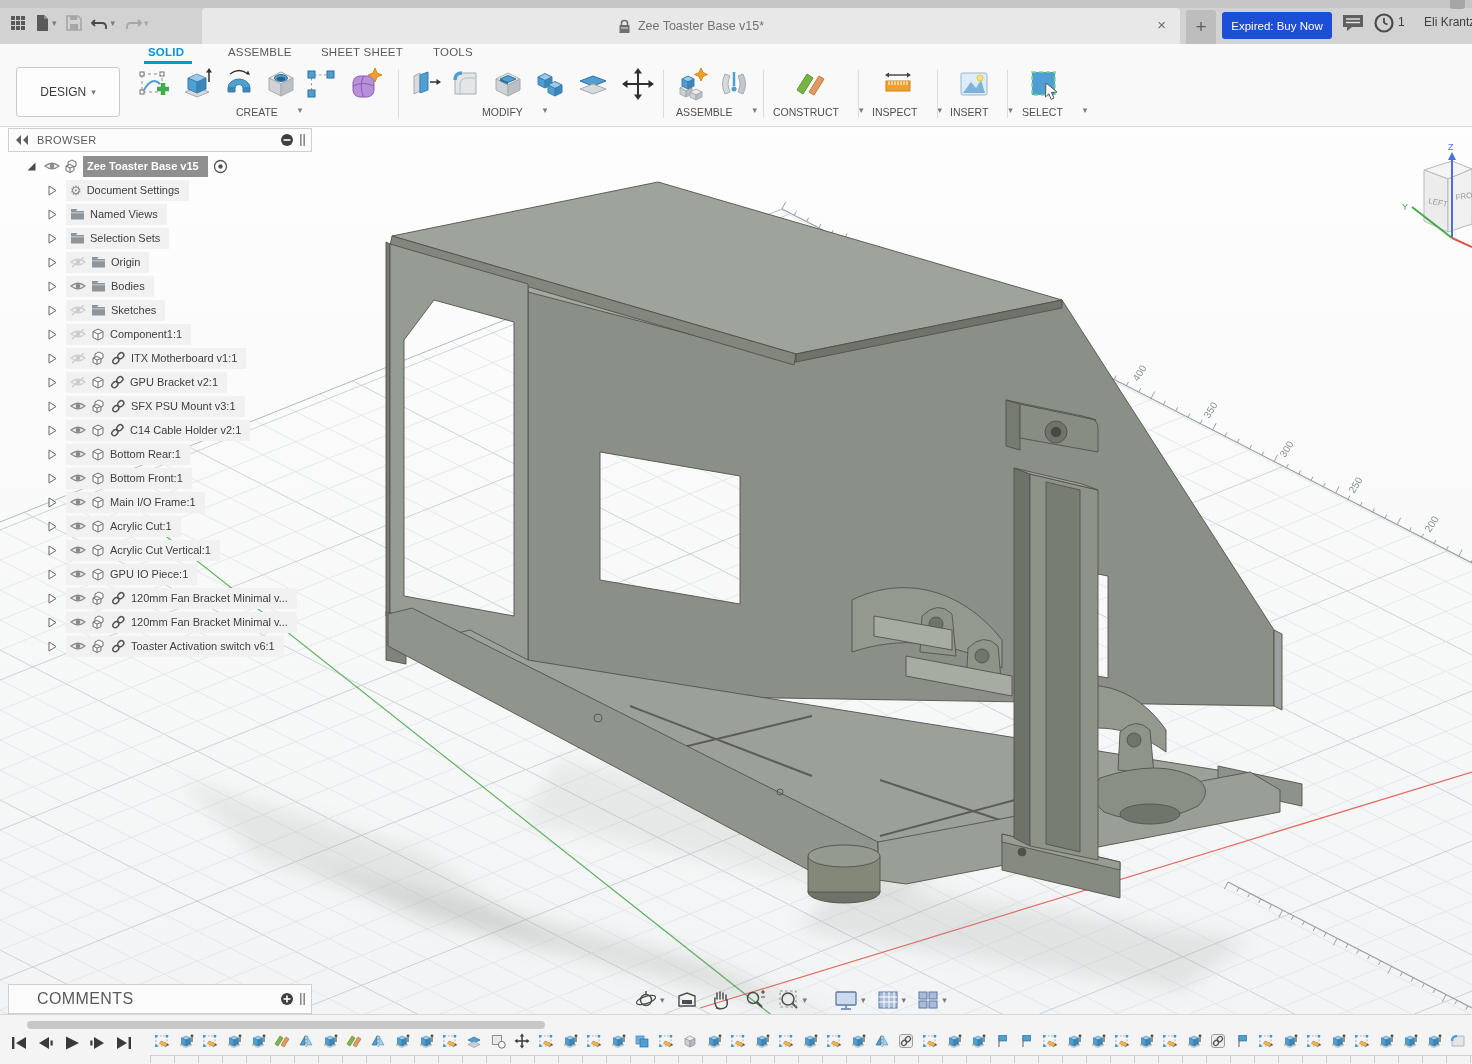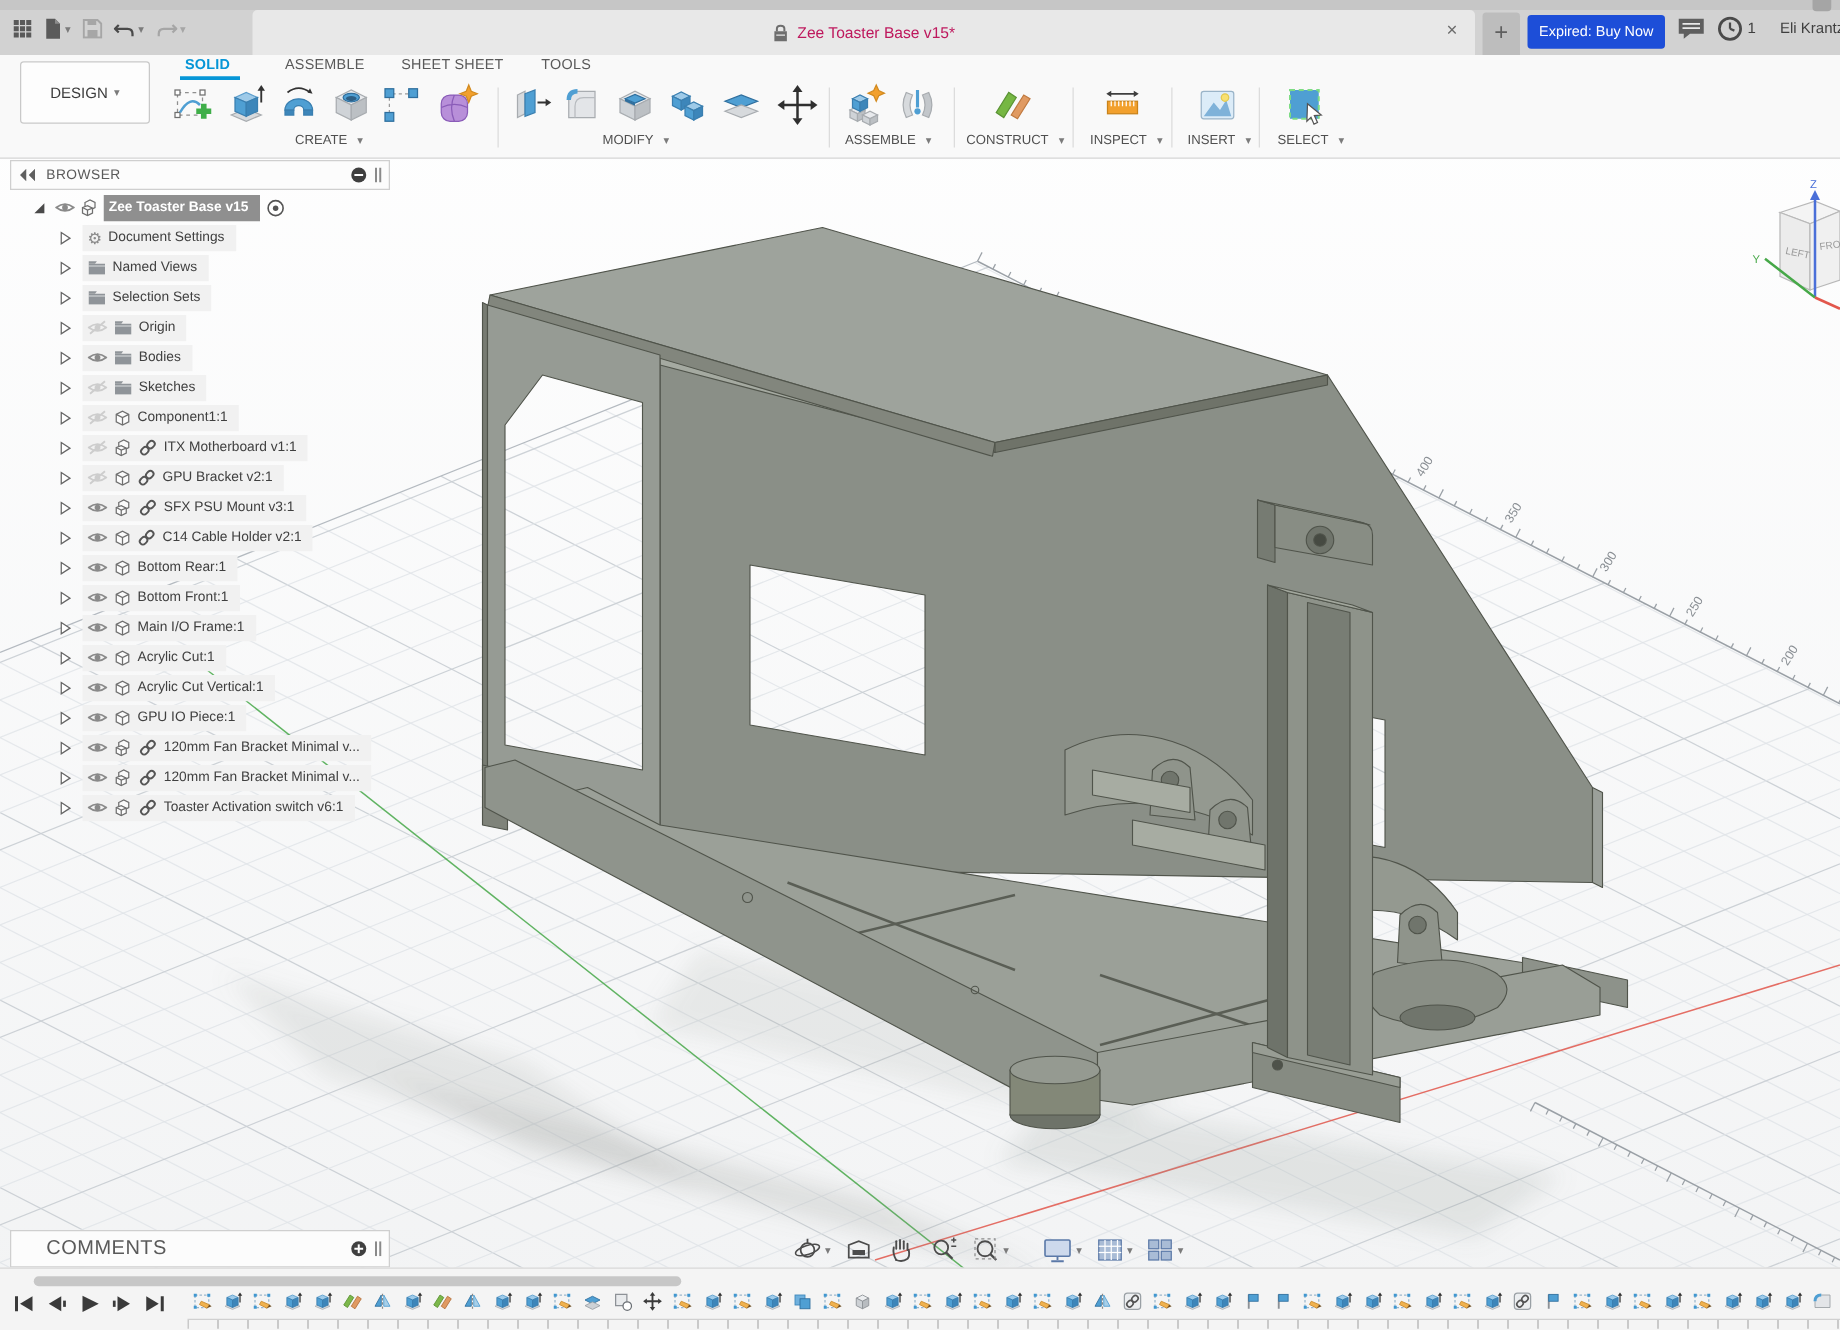--- a/index.html
+++ b/index.html
@@ -7,38 +7,38 @@
        font-family:"Liberation Sans",sans-serif;background:#fff;color:#3c3c3c}
   .abs{position:absolute}
   
   #titlebar{left:0;top:0;width:1472px;height:44px;background:#d2d2d2;z-index:50}
   #topstrip{left:0;top:0;width:1472px;height:8px;background:#c6c6c6}
   #winicons{left:10px;top:8px;height:30px;display:flex;align-items:center;gap:9px}
   .wi{display:flex;align-items:center;gap:2px}
   .caret-dn{font-size:9px;color:#7b7b7b;line-height:1}
   #doctab{left:202px;top:8px;width:978px;height:36px;background:#e8e8e8;border-radius:4px 4px 0 0;
           display:flex;align-items:center;justify-content:center;gap:7px}
-  #tabtitle{font-size:12.5px;color:#be185d}
+  #tabtitle{font-size:12.5px;color:#737373}
   #tabclose{position:absolute;right:14px;top:8px;font-size:15px;color:#6c6c6c;cursor:default}
   #plustab{left:1186px;top:10px;width:30px;height:34px;background:#bdbdbd;border-radius:3px 3px 0 0;
            display:flex;align-items:center;justify-content:center;font-size:19px;color:#5f5f5f}
   #expiredbtn{left:1222px;top:12px;width:110px;height:27px;border-radius:3px;
       display:flex;align-items:center;justify-content:center;color:#fff;font-size:11.5px}
   #notifnum{left:1398px;top:15px;font-size:12px;color:#3f3f3f}
   #username{left:1424px;top:15px;font-size:12px;color:#3f3f3f;white-space:nowrap}
   #cornerbit{left:1450px;top:0;width:15px;height:9px;background:#a5a5a5;border-radius:0 0 3px 3px}
   
   #ribbon{left:0;top:44px;width:1472px;height:82px;background:#f9f9f9;border-bottom:1px solid #d6d6d6;z-index:49}
-  #designbtn{left:16px;top:5px;width:102px;height:48px;border:1px solid #c9c9c9;border-radius:3px;
+  #designbtn{left:16px;top:23px;width:102px;height:48px;border:1px solid #c9c9c9;border-radius:3px;
      background:#fdfdfd;display:flex;align-items:center;justify-content:center;gap:5px;font-size:12px;color:#3c3c3c}
   .rtab{top:2px;font-size:11.5px;color:#5a5a5a;letter-spacing:.2px}
   .rtab.active{color:#0696D7;font-weight:bold}
   #solidline{left:144px;top:17px;width:48px;height:3px;background:#0696D7}
   .ric{top:22px;width:36px;height:36px}
-  .glabel{top:62px;font-size:10.5px;color:#4f4f4f;white-space:nowrap;display:flex;gap:8px;align-items:center}
+  .glabel{top:62px;font-size:10.5px;color:#4f4f4f;white-space:nowrap;display:flex;gap:20px;align-items:flex-start}
   .gdiv{top:26px;width:1px;height:48px;background:#dcdcdc}
   
   #browserhead{left:8px;top:128px;width:304px;height:24px;background:#fcfcfc;border:1px solid #cfcfcf;
      box-sizing:border-box;display:flex;align-items:center;z-index:20}
   #browserhead .t{font-size:11px;color:#5a5a5a;letter-spacing:.4px;margin-left:8px;flex:1}
   #browser-rows{left:8px;top:154px;width:320px;z-index:20}
   .brow{height:24px;display:flex;align-items:center;padding-left:40px}
   .brow.sel{padding-left:18px}
   .caret{width:18px;display:flex;align-items:center}
   .pill{display:flex;align-items:center;background:#f1f1f1;height:21px;padding:0 9px 0 4px;gap:5px}

